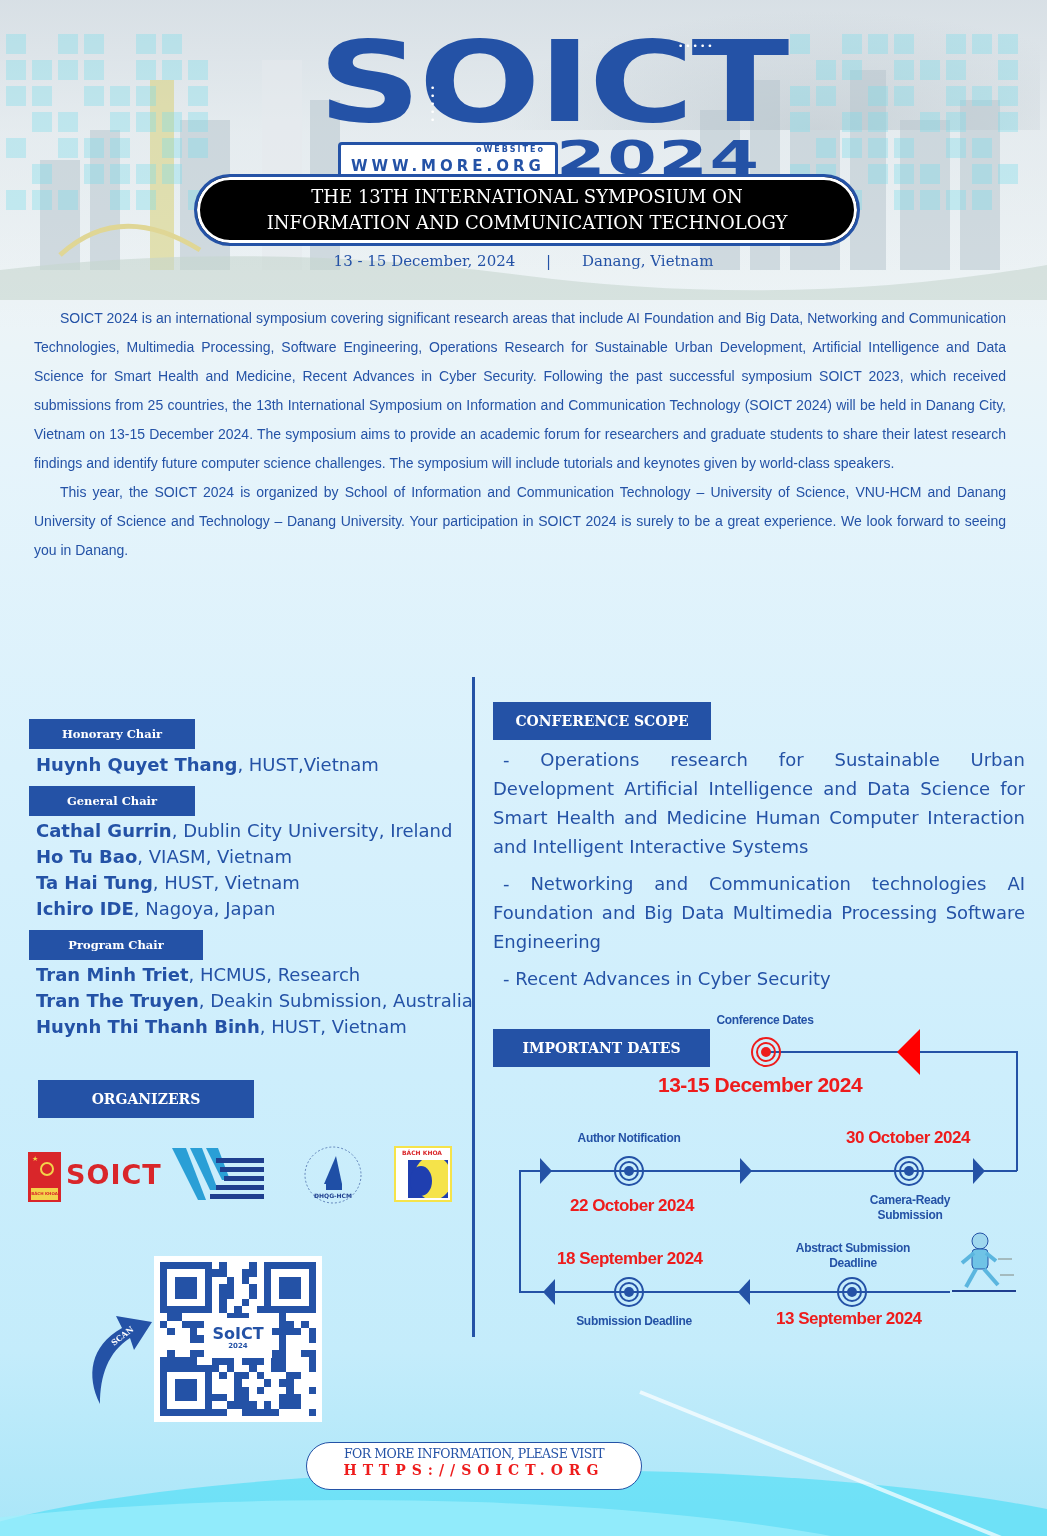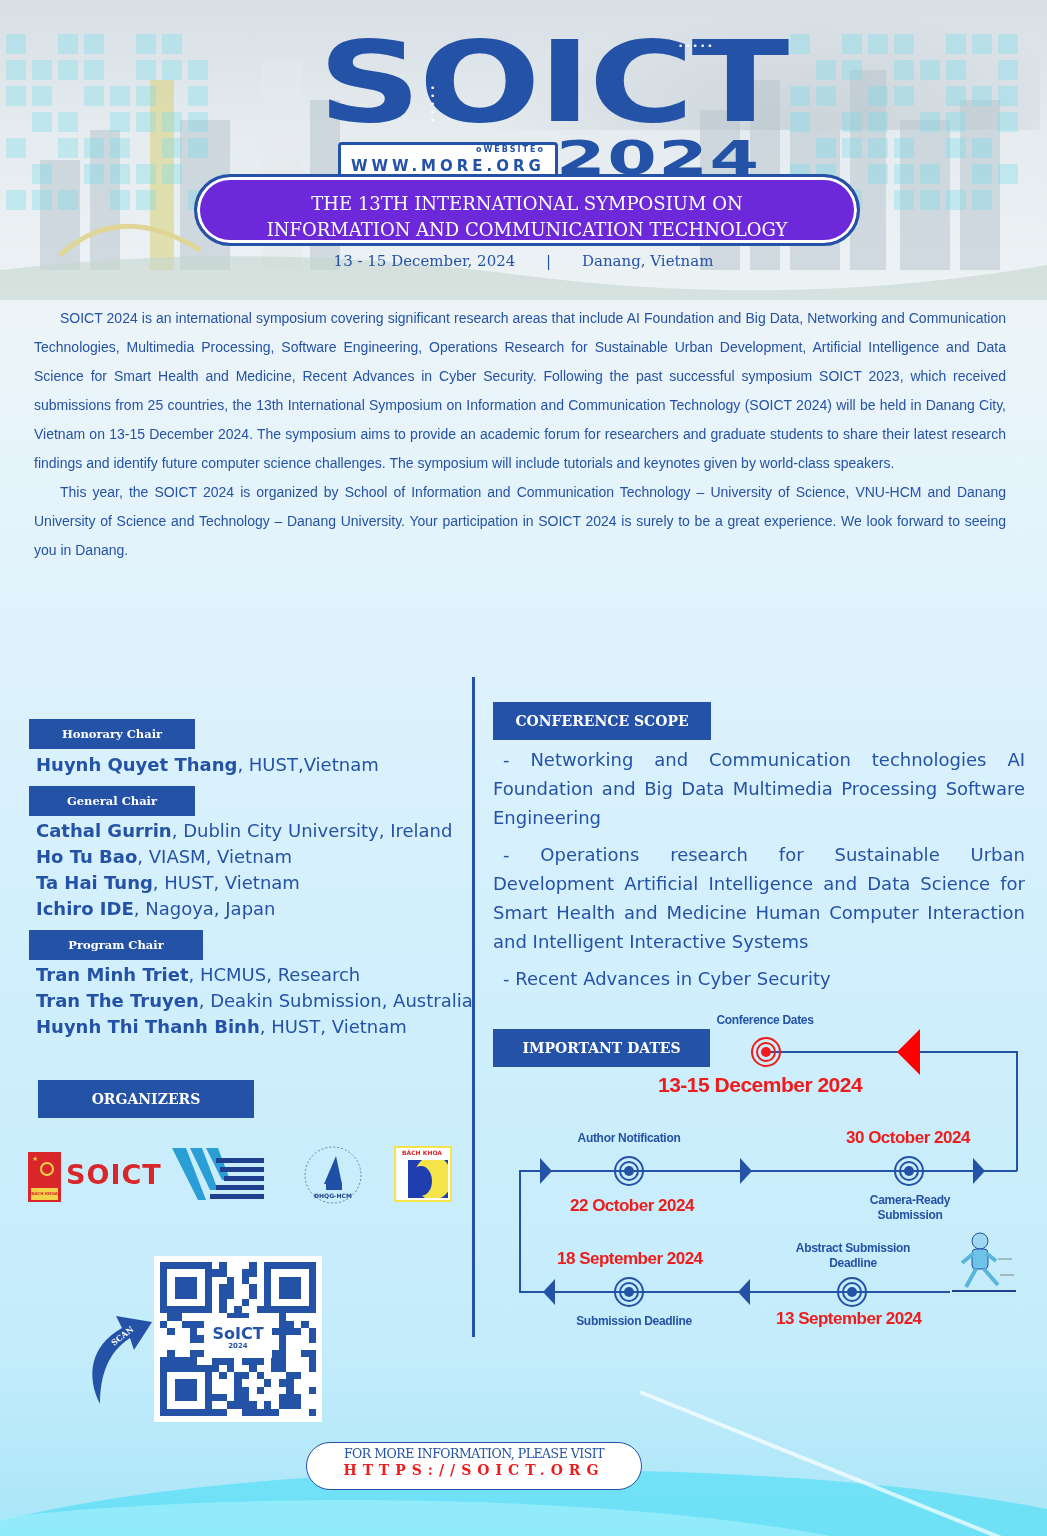--- a/index.html
+++ b/index.html
@@ -45,23 +45,23 @@
   .website-small { position: absolute; right: 10px; top: 0px; font-size: 8px; font-weight: bold; letter-spacing: 2px; color: #2452a6; }
   .website-url { position: absolute; left: 10px; top: 12px; font-size: 15px; font-weight: bold; letter-spacing: 4px; color: #2452a6; }
   .logo-year {
     position: absolute; left: 238px; top: 103px; font-family: "DejaVu Sans", sans-serif; font-weight: bold;
     font-size: 46px; line-height: 46px; color: #2452a6; transform: scaleX(1.55); transform-origin: left top; letter-spacing: 1px;
   }
 
   
   .title-pill {
     position: absolute; left: 194px; top: 174px; width: 666px; height: 72px;
-    border-radius: 36px; background: #6d28d9; border: 3px solid #2452a6;
+    border-radius: 36px; background: #000000; border: 3px solid #2452a6;
     box-shadow: inset 0 0 0 3px #ffffff;
-    display: flex; flex-direction: column; align-items: center; justify-content: flex-end;
+    display: flex; flex-direction: column; align-items: center; justify-content: center;
   }
   .title-line { font-family: "DejaVu Serif", serif; color: #ffffff; font-size: 18px; line-height: 26px; letter-spacing: 0px; }
   .date-loc {
     position: absolute; left: 0; width: 1047px; top: 252px; text-align: center;
     font-family: "DejaVu Serif", serif; font-size: 15px; color: #2452a6;
   }
   .date-loc .sep { display: inline-block; margin: 0 26px; }
 
   
   .intro {
@@ -813,22 +813,22 @@
       <i style="background: rgb(36, 82, 166);"></i>
     </div>
   <div class="qr-center">
     <div class="t1">SoICT</div>
     <div class="t2">2024</div>
   </div>
 </div>
 
 <div class="label-box label-big" style="left:493px;top:702px;width:218px;font-size:14px;">CONFERENCE SCOPE</div>
 <div class="scope">
+  <p style="text-indent:10px;">- Operations research for Sustainable Urban Development Artificial Intelligence and Data Science for Smart Health and Medicine Human Computer Interaction and Intelligent Interactive Systems</p>
   <p style="text-indent:10px;">- Networking and Communication technologies AI Foundation and Big Data Multimedia Processing Software Engineering</p>
-  <p style="text-indent:10px;">- Operations research for Sustainable Urban Development Artificial Intelligence and Data Science for Smart Health and Medicine Human Computer Interaction and Intelligent Interactive Systems</p>
   <p style="text-indent:10px;">- Recent Advances in Cyber Security</p>
 </div>
 
 <div class="label-box label-big" style="left:493px;top:1029px;width:217px;">IMPORTANT DATES</div>
 
 <div class="timeline">
   <svg width="550" height="330" viewBox="0 0 550 330" style="position:absolute;left:0;top:0;">
     <g stroke="#2452a6" stroke-width="2" fill="none">
 
       <polyline points="276,47 527,47 527,166"></polyline>

